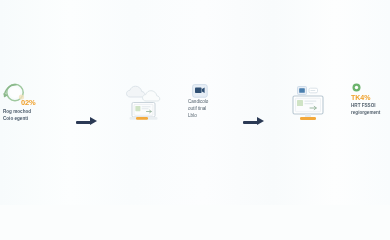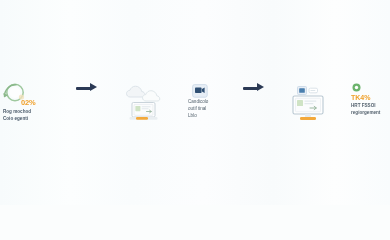--- a/index.html
+++ b/index.html
@@ -27,21 +27,21 @@
     pointer-events: none;
   }
 
   #flow {
     position: absolute;
     left: 0;
     top: 82px;
     width: 390px;
     height: 46px;
     display: flex;
-    align-items: flex-start;
+    align-items: flex-end;
     justify-content: flex-start;
     gap: 21px;
   }
 
   .stage {
     display: flex;
     align-items: center;
     flex: 0 0 auto;
     height: 46px;
   }

